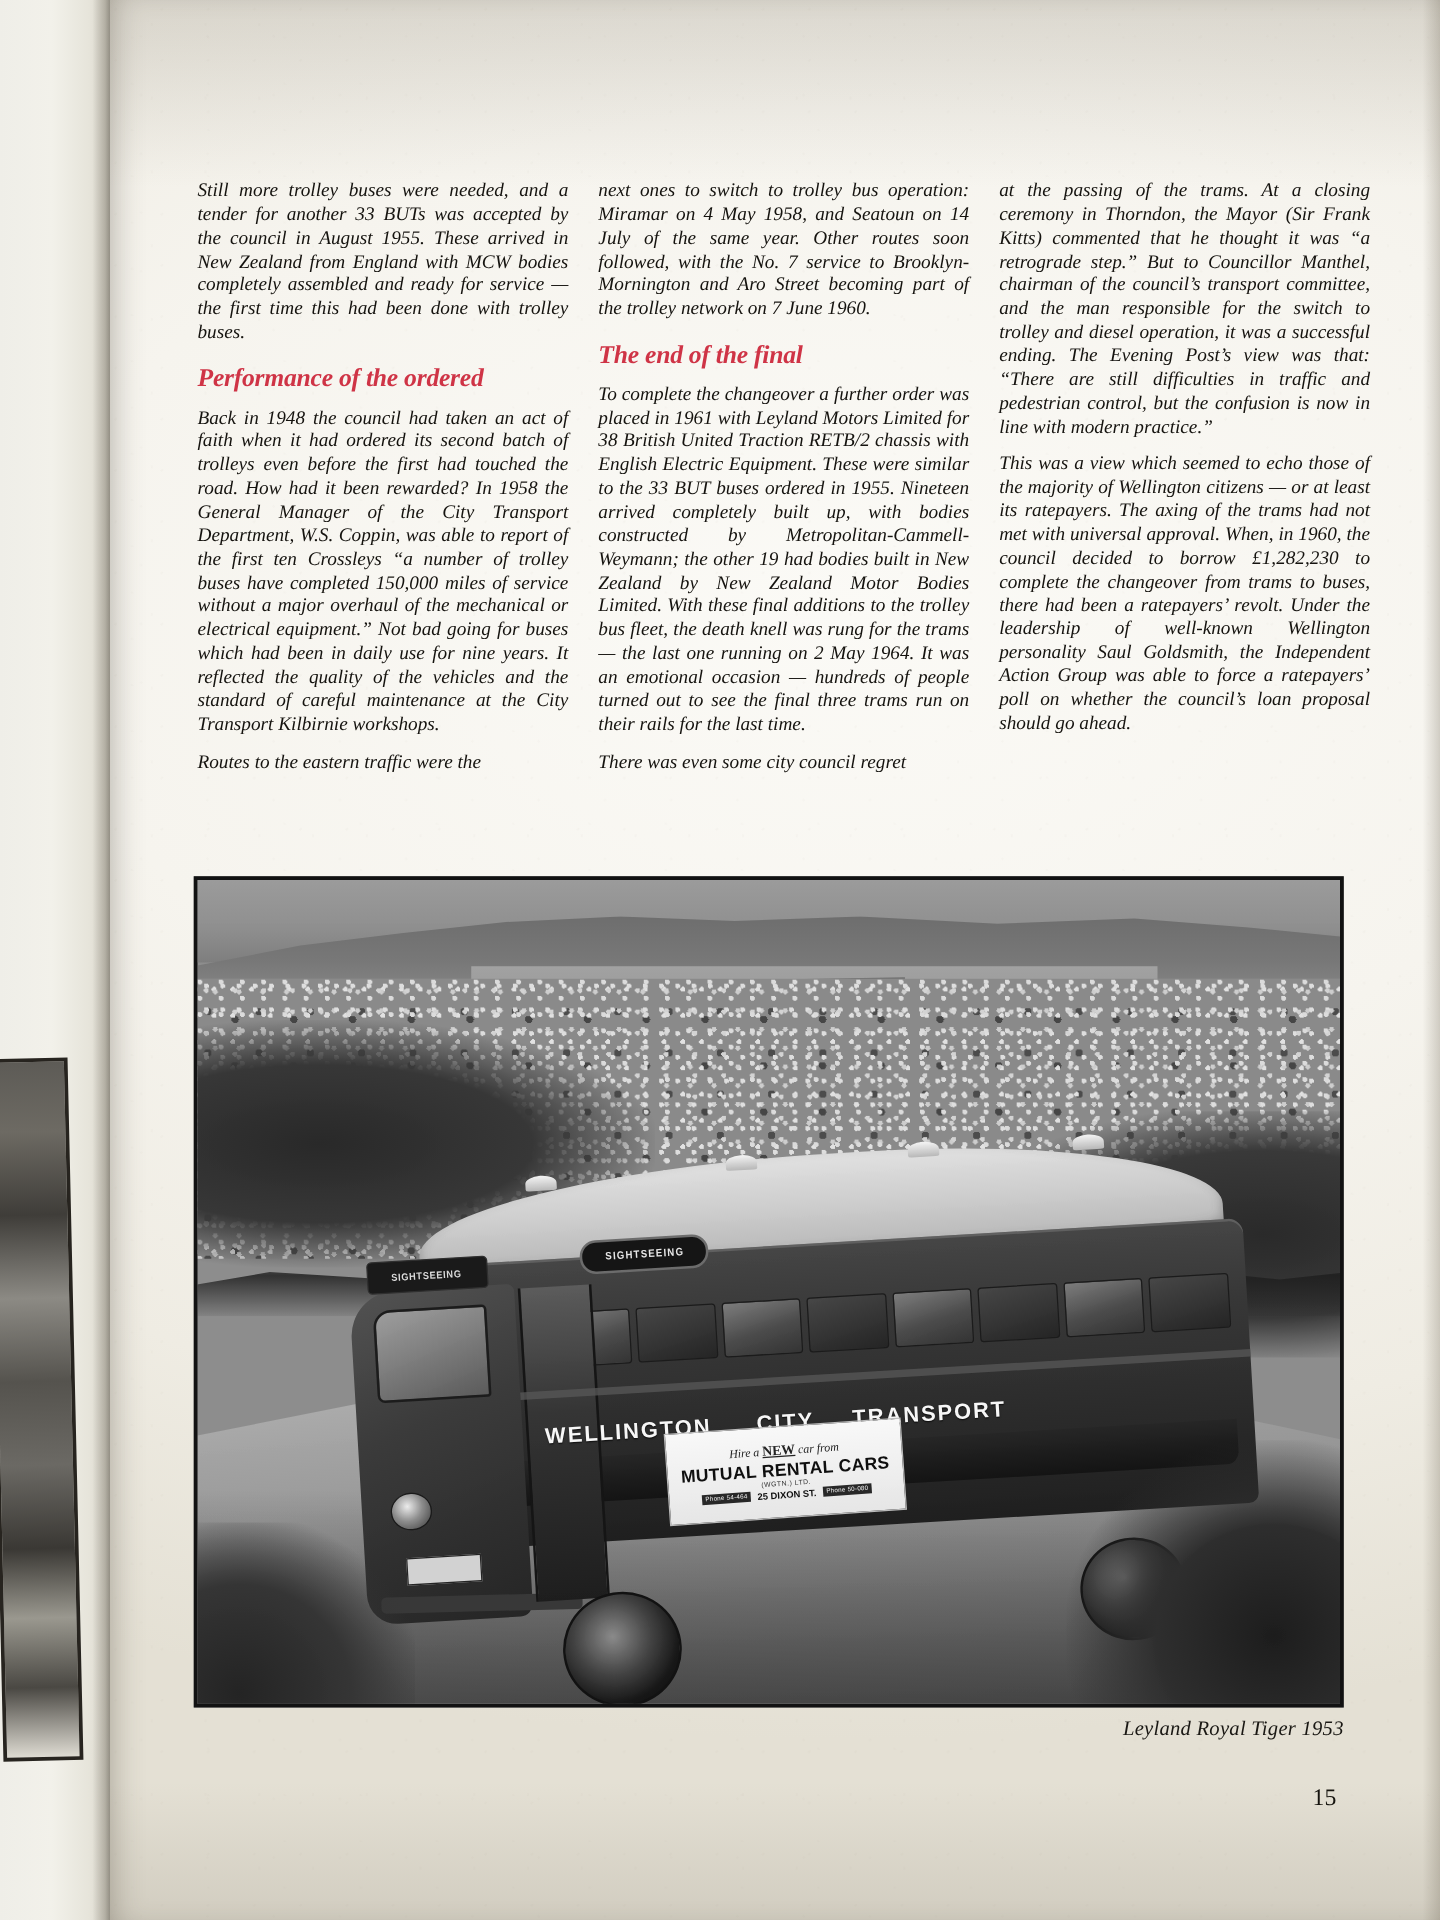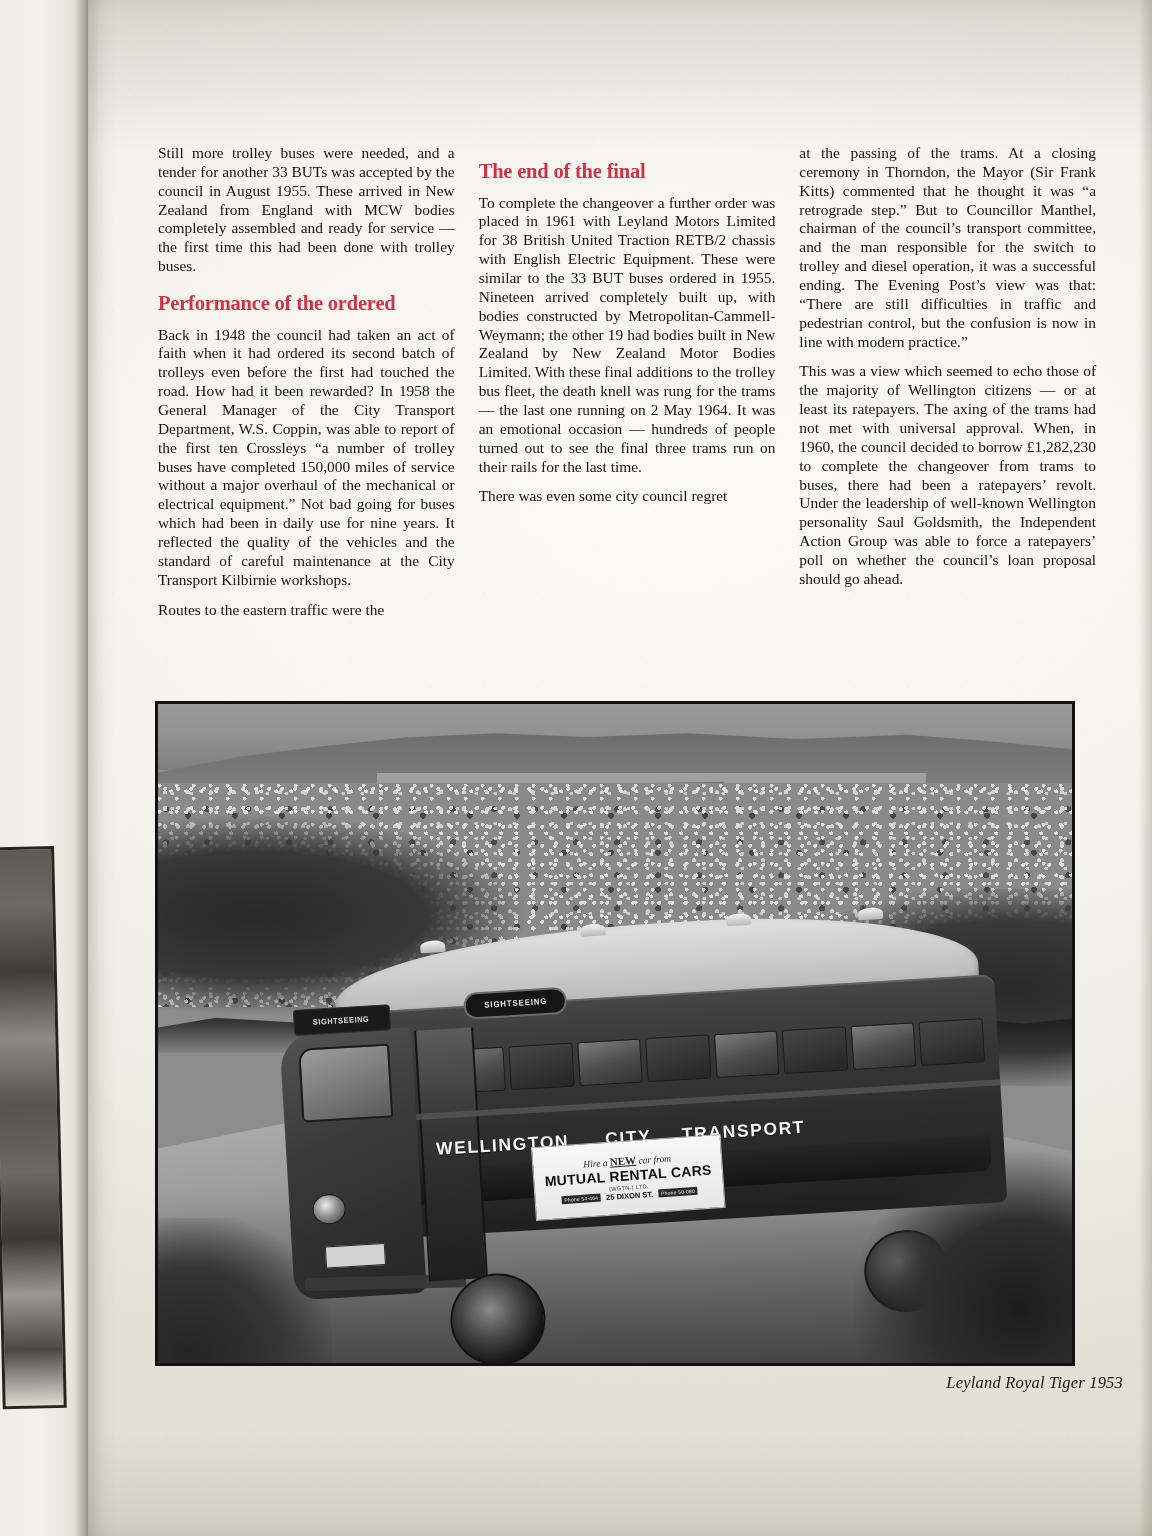--- a/index.html
+++ b/index.html
@@ -80,21 +80,21 @@
   }
   #botshade{
     position:absolute;left:88px;bottom:0;width:1064px;height:110px;
     background:linear-gradient(0deg,rgba(118,110,94,.17),rgba(118,110,94,0));
     pointer-events:none;
   }
 
   
   #columns{
     position:absolute;left:158px;top:144px;width:938px;
-    display:flex;gap:24px;
+    display:flex;gap:24px;font-style:italic;
   }
   .col{width:297px;}
   .col p{
     margin:0;
     font-size:15.4px;line-height:1.225;
     color:#15130f;
     text-align:justify;
     text-justify:inter-word;
     hyphens:manual;
   }
@@ -283,21 +283,20 @@
   .bumper{position:absolute;left:1.5%;top:83%;width:22%;height:3.4%;
     background:#3d3c37;border-radius:4px;transform:rotate(2deg);}
 
   
   #caption{
     position:absolute;left:0;top:1373px;width:1075px;
     text-align:right;
     font-family:"Liberation Serif",serif;
     font-style:italic;font-size:16.5px;color:#1a1814;
     letter-spacing:.2px;
-    padding-left:48px;
   }
   #folio{
     position:absolute;left:0;top:1428px;width:1069px;
     text-align:right;
     font-family:"Liberation Serif",serif;
     font-size:19px;color:#16140f;
   }
 
   
   #edge{
@@ -362,20 +361,21 @@
 
     <div class="col">
       <p>Still more trolley buses were needed, and a tender for another 33 BUTs was accepted by the council in August 1955. These arrived in New Zealand from England with MCW bodies completely assembled and ready for service — the first time this had been done with trolley buses.</p>
       <h2 class="hdg">Performance of the ordered</h2>
       <p>Back in 1948 the council had taken an act of faith when it had ordered its second batch of trolleys even before the first had touched the road. How had it been rewarded? In 1958 the General Manager of the City Transport Department, W.S. Coppin, was able to report of the first ten Crossleys “a number of trolley buses have completed 150,000 miles of service without a major overhaul of the mechanical or electrical equipment.” Not bad going for buses which had been in daily use for nine years. It reflected the quality of the vehicles and the standard of careful maintenance at the City Transport Kilbirnie workshops.</p>
       <div class="gap"></div>
       <p>Routes to the eastern traffic were the</p>
     </div>
 
     <div class="col">
+      <p>next ones to switch to trolley bus operation: Miramar on 4 May 1958, and Seatoun on 14 July of the same year. Other routes soon followed, with the No. 7 service to Brooklyn-Mornington and Aro Street becoming part of the trolley network on 7 June 1960.</p>
       <h2 class="hdg">The end of the final</h2>
       <p>To complete the changeover a further order was placed in 1961 with Leyland Motors Limited for 38 British United Traction RETB/2 chassis with English Electric Equipment. These were similar to the 33 BUT buses ordered in 1955. Nineteen arrived completely built up, with bodies constructed by Metropolitan-Cammell-Weymann; the other 19 had bodies built in New Zealand by New Zealand Motor Bodies Limited. With these final additions to the trolley bus fleet, the death knell was rung for the trams — the last one running on 2 May 1964. It was an emotional occasion — hundreds of people turned out to see the final three trams run on their rails for the last time.</p>
       <div class="gap"></div>
       <p>There was even some city council regret</p>
     </div>
 
     <div class="col">
       <p>at the passing of the trams. At a closing ceremony in Thorndon, the Mayor (Sir Frank Kitts) commented that he thought it was “a retrograde step.” But to Councillor Manthel, chairman of the council’s transport committee, and the man responsible for the switch to trolley and diesel operation, it was a successful ending. The Evening Post’s view was that: “There are still difficulties in traffic and pedestrian control, but the confusion is now in line with modern practice.”</p>
       <div class="gap"></div>
       <p>This was a view which seemed to echo those of the majority of Wellington citizens — or at least its ratepayers. The axing of the trams had not met with universal approval. When, in 1960, the council decided to borrow £1,282,230 to complete the changeover from trams to buses, there had been a ratepayers’ revolt. Under the leadership of well-known Wellington personality Saul Goldsmith, the Independent Action Group was able to force a ratepayers’ poll on whether the council’s loan proposal should go ahead.</p>
@@ -454,15 +454,16 @@
         <div class="wheel front"></div>
         <div class="wheel rear"></div>
       </div>
 
       <div class="ph-scrub"></div>
       <div class="ph-scrub2"></div>
     </div>
   </div>
 
   <div id="caption">Leyland Royal Tiger 1953</div>
+  <div id="folio">15</div>
 
   <div id="edge"></div>
 </div>
 
 </body></html>

